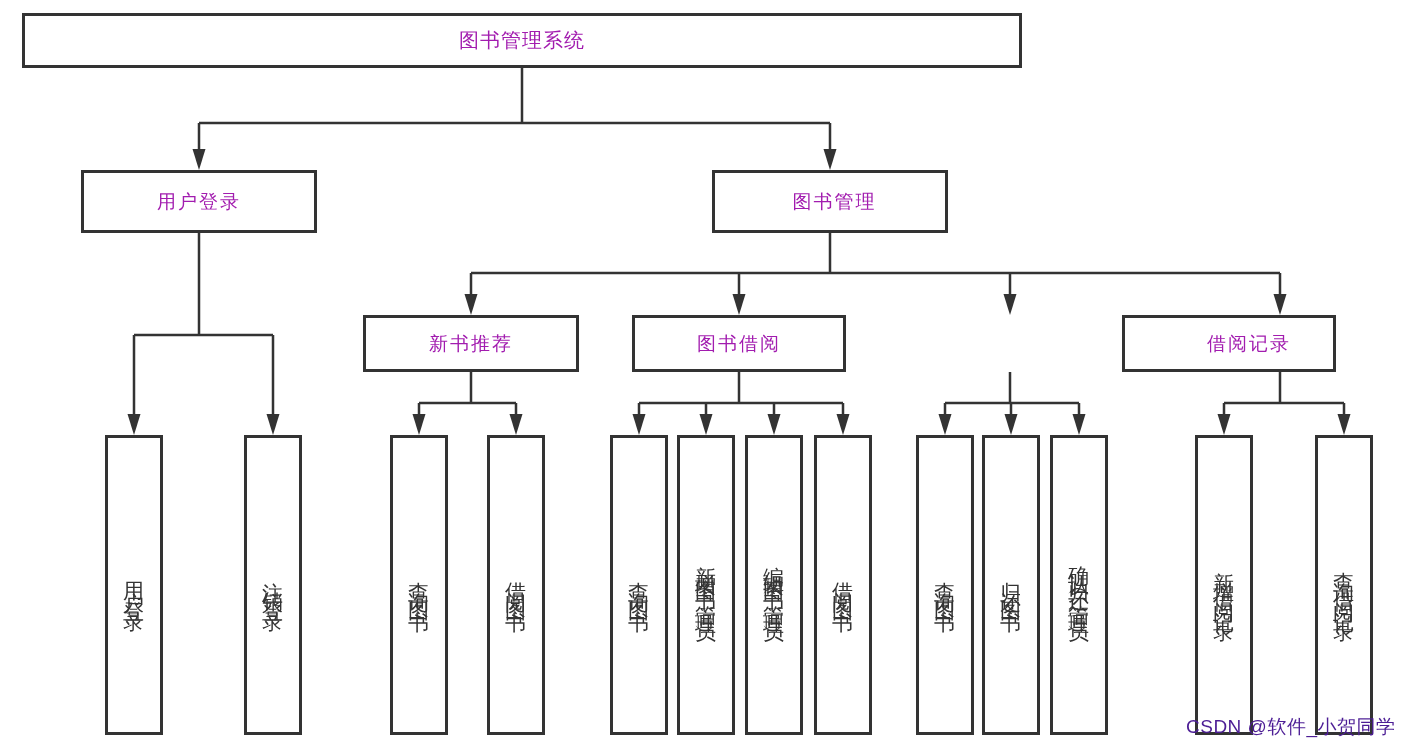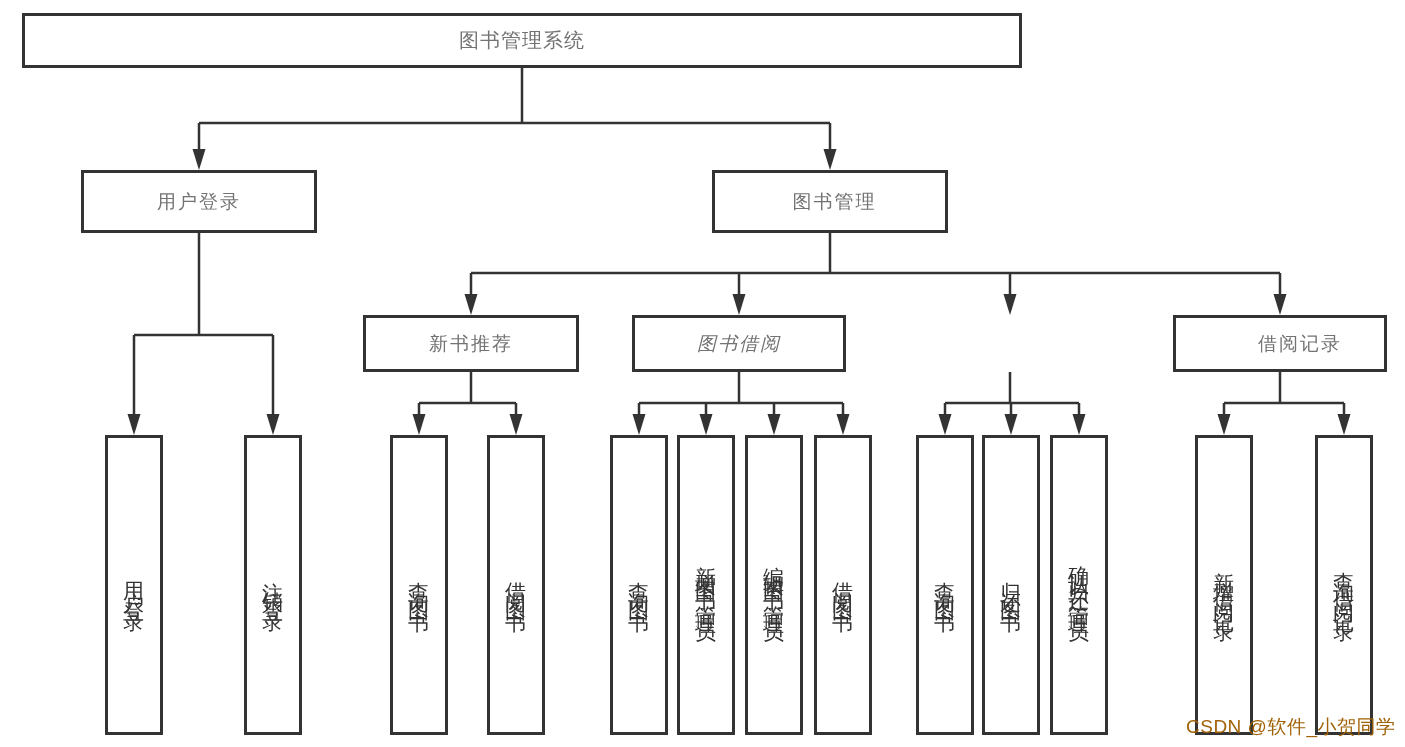--- a/index.html
+++ b/index.html
@@ -21,21 +21,21 @@
     box-sizing: border-box;
     background: #ffffff;
     border: 3px solid #333333;
     display: flex;
     align-items: center;
     justify-content: center;
     z-index: 1;
   }
   .box .label {
     font-size: 19px;
-    color: #737373;
+    color: #a21caf;
     letter-spacing: 2px;
     white-space: nowrap;
   }
   .box.root .label {
     font-size: 20px;
     letter-spacing: 1px;
   }
   .box.v .vlabel {
     writing-mode: vertical-lr;
     text-orientation: mixed;
@@ -46,21 +46,21 @@
   }
   .box.v.long .vlabel {
     letter-spacing: 8px;
   }
   .watermark {
     position: absolute;
     left: 1186px;
     top: 714px;
     font-size: 19px;
     letter-spacing: 0.5px;
-    color: #a16207;
+    color: #4c1d95;
     z-index: 2;
     white-space: nowrap;
   }
 </style>
 </head>
 <body>
 
 <div class="canvas">
 
   <svg class="connectors" width="1405" height="747" viewBox="0 0 1405 747">
@@ -117,24 +117,24 @@
   <div class="box" style="left:81px; top:170px; width:236px; height:63px;">
     <span class="label">用户登录</span>
   </div>
   <div class="box" style="left:712px; top:170px; width:236px; height:63px;padding-left:9px;">
     <span class="label">图书管理</span>
   </div>
 
   <div class="box" style="left:363px; top:315px; width:216px; height:57px;">
     <span class="label">新书推荐</span>
   </div>
-  <div class="box" style="left:632px; top:315px; width:214px; height:57px;font-style:italic;">
+  <div class="box" style="left:632px; top:315px; width:214px; height:57px;">
     <span class="label">图书借阅</span>
   </div>
-  <div class="box" style="left:1173px; top:315px; width:214px; height:57px;padding-left:40px;">
+  <div class="box" style="left:1122px; top:315px; width:214px; height:57px;padding-left:40px;">
     <span class="label">借阅记录</span>
   </div>
 
   <div class="box v" style="left:105px; top:435px; width:58px; height:300px;">
     <span class="vlabel">用户登录</span>
   </div>
   <div class="box v" style="left:244px; top:435px; width:58px; height:300px;">
     <span class="vlabel">注销登录</span>
   </div>
 

